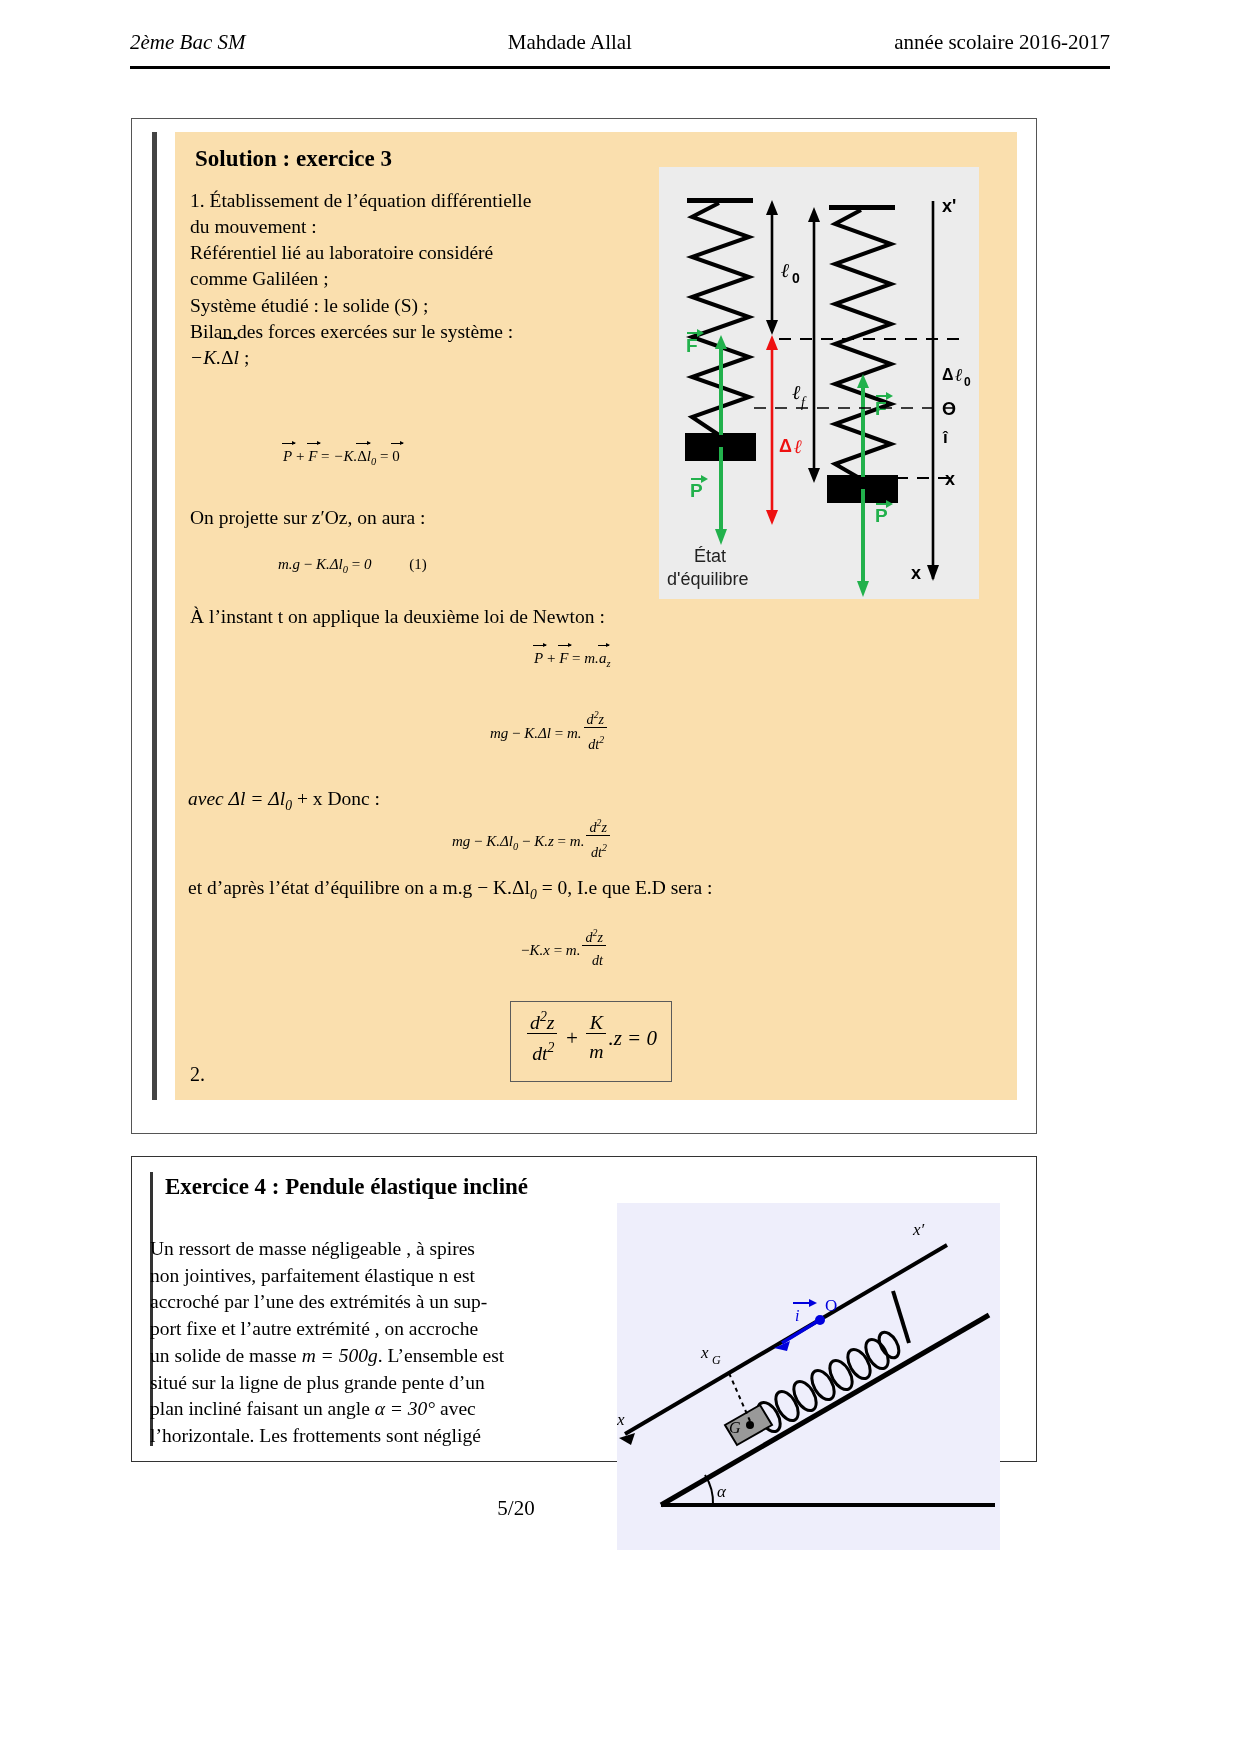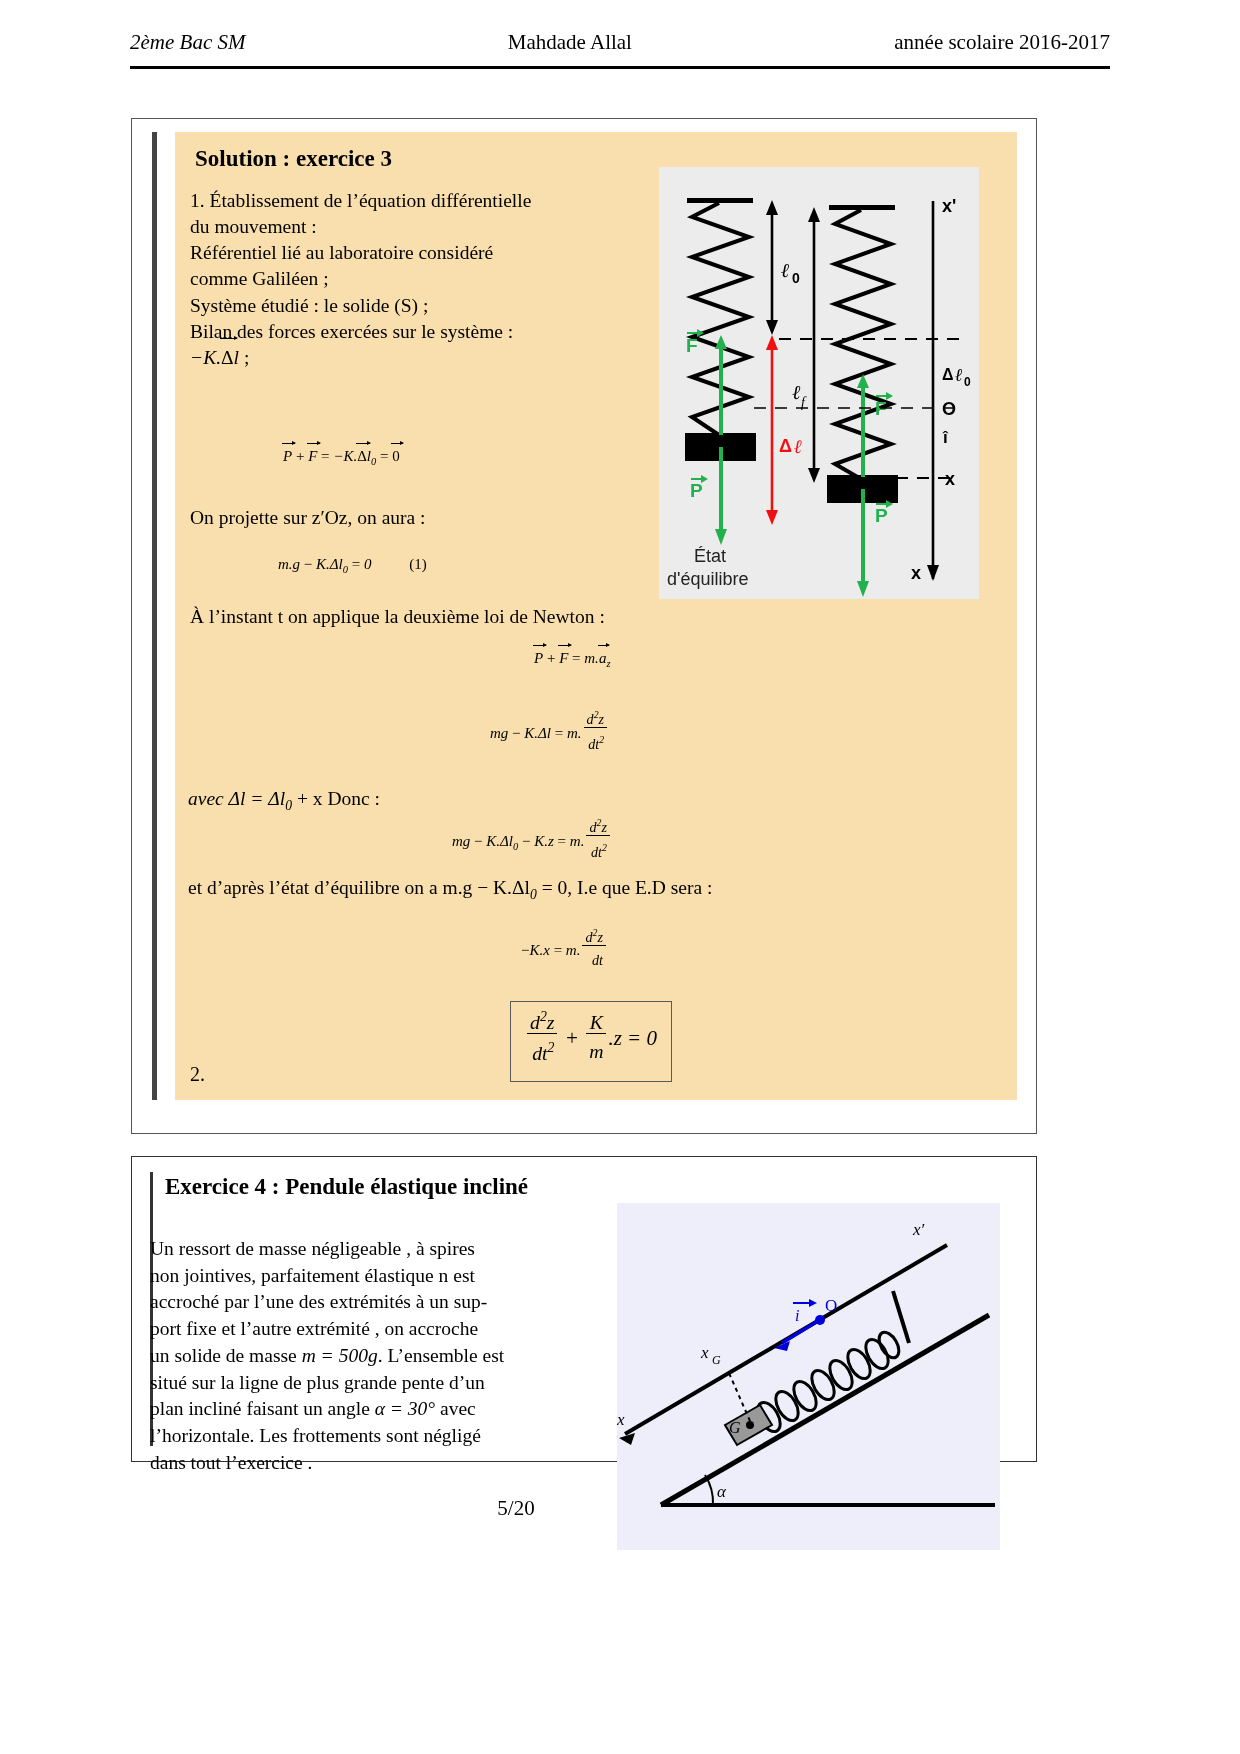--- a/index.html
+++ b/index.html
@@ -313,21 +313,20 @@
   <p>accroché par l’une des extrémités à un sup-</p>
   <p>port fixe et l’autre extrémité , on accroche</p>
   <p>
     <span>un solide de masse </span><span class="mathline">m = 500g</span><span>. L’ensemble est</span>
   </p>
   <p>situé sur la ligne de plus grande pente d’un</p>
   <p>
     <span>plan incliné faisant un angle </span><span class="mathline">α = 30°</span><span> avec</span>
   </p>
   <p>l’horizontale. Les frottements sont négligé</p>
-  <p>dans tout l’exercice .</p>
 </div>
 
 <div class="fig2">
   <svg width="383" height="347" viewBox="0 0 383 347">
 
     <line x1="44" y1="302" x2="378" y2="302" stroke="#000" stroke-width="4"></line>
 
     <line x1="44" y1="302" x2="372" y2="112" stroke="#000" stroke-width="5"></line>
 
     <line x1="8" y1="231" x2="330" y2="42" stroke="#000" stroke-width="4"></line>

